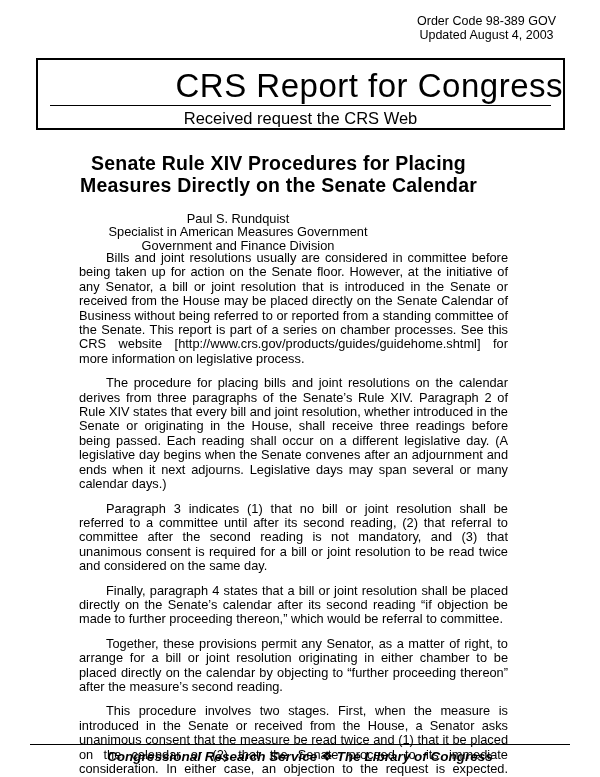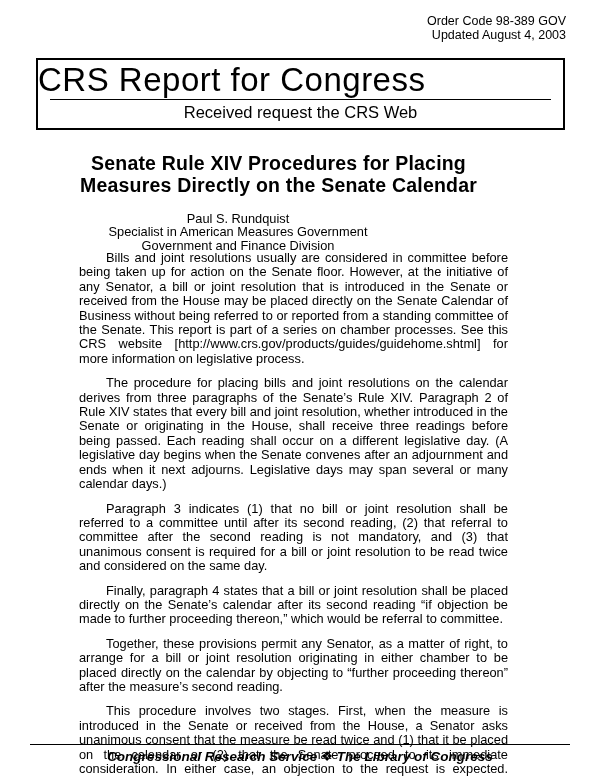--- a/index.html
+++ b/index.html
@@ -7,35 +7,35 @@
     width: 600px; height: 777px;
     background: #ffffff;
     position: relative;
     overflow: hidden;
     font-family: "Liberation Sans", sans-serif;
     color: #000;
     -webkit-font-smoothing: antialiased;
   }
   .order-block {
     position: absolute;
-    top: 15px; right: 34px;
-    text-align: right;
+    top: 15px; right: 44px;
+    text-align: center;
     font-size: 12.5px;
     line-height: 13.5px;
   }
   .crs-box {
     position: absolute;
     top: 58px; left: 36px;
     width: 525px; height: 68px;
     border: 2px solid #000;
     box-sizing: content-box;
   }
   .crs-title {
-    margin-top: 1px;
-    text-align: left;
+    margin-top: 7px;
+    text-align: right;
     font-size: 33px;
     line-height: 38px;
     letter-spacing: 0.5px;
     font-weight: normal;
     font-family: "Liberation Sans", "DejaVu Sans", sans-serif;
     white-space: nowrap;
   }
   .crs-rule {
     height: 0;
     border-top: 1.5px solid #000;

